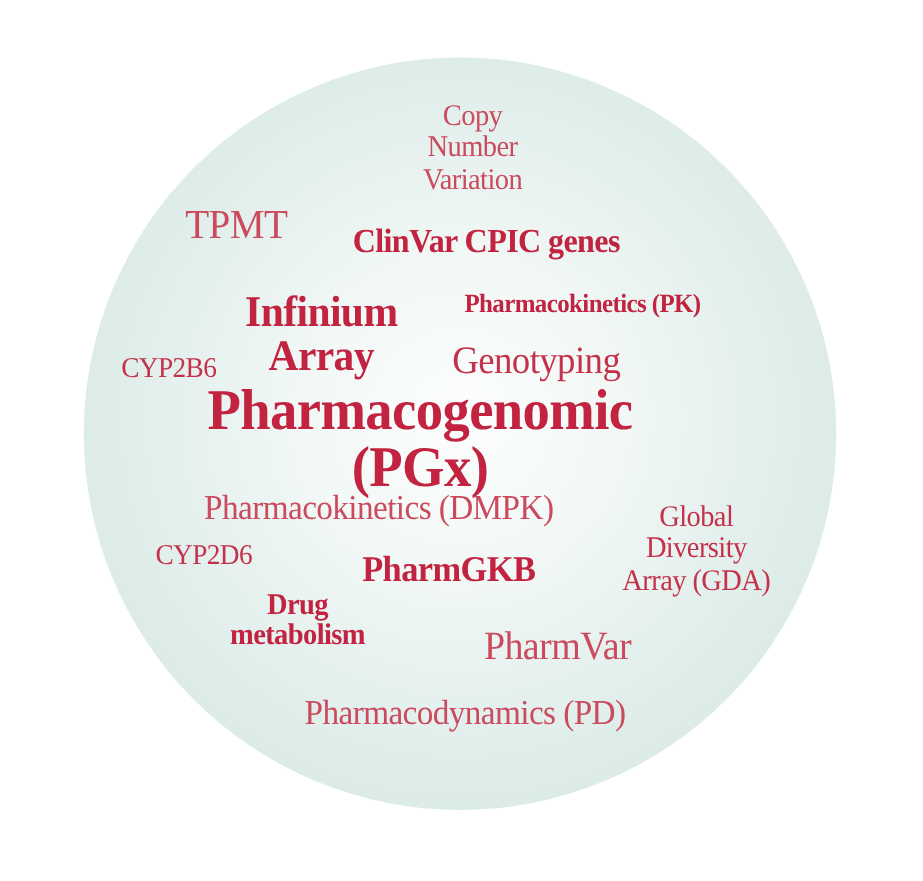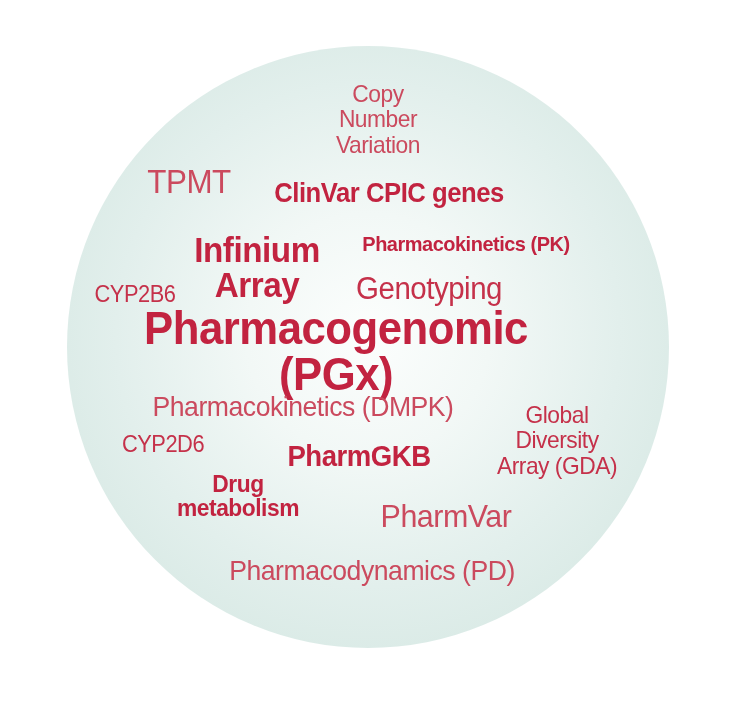--- a/index.html
+++ b/index.html
@@ -6,21 +6,21 @@
     margin: 0;
     padding: 0;
     background: #ffffff;
   }
   .canvas {
     position: relative;
     width: 738px;
     height: 705px;
     background: #ffffff;
     overflow: hidden;
-    font-family: Liberation Sans, sans-serif;
+    font-family: Liberation Serif, serif;
   }
   .cloud-circle {
     position: absolute;
     left: 67px;
     top: 46px;
     width: 602px;
     height: 602px;
     border-radius: 50%;
     background: radial-gradient(circle at 50% 48%,
       #fcfefd 0%,

